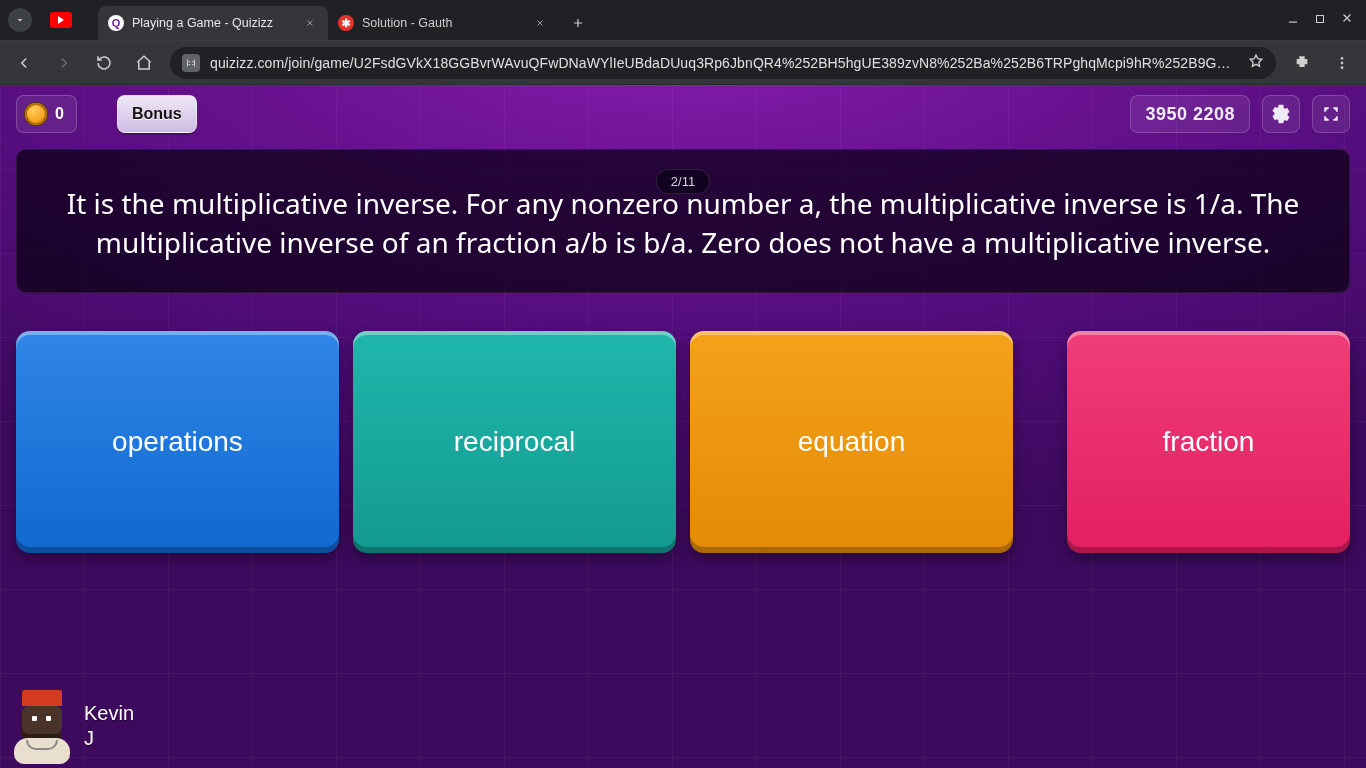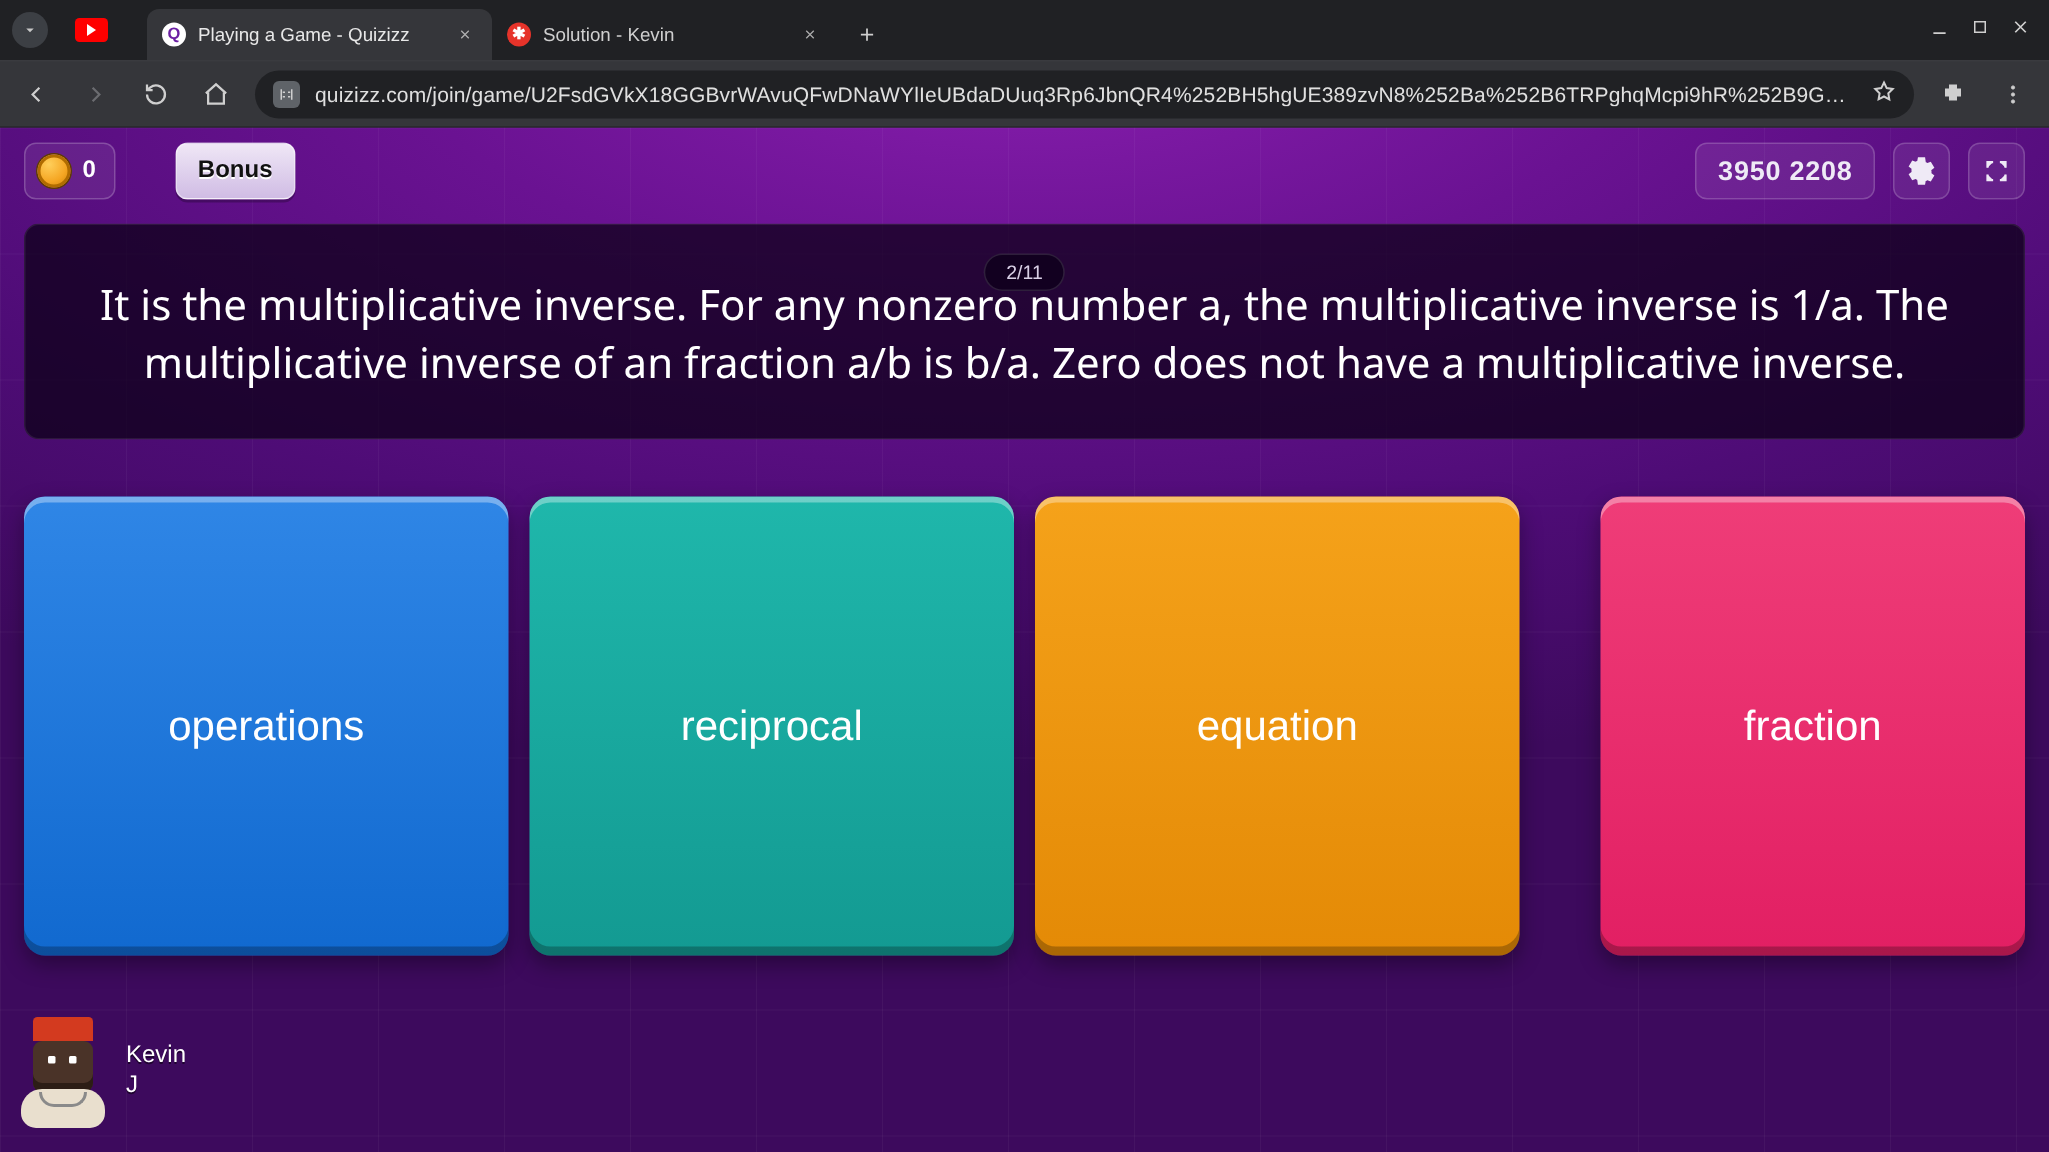--- a/index.html
+++ b/index.html
@@ -58,28 +58,28 @@
   .scorebox { height:38px; padding:0 14px; border-radius:8px; background:rgba(255,255,255,0.08); border:1px solid rgba(255,255,255,0.18); color:#efeaf6; font-weight:700; display:flex; align-items:center; font-size:18px; letter-spacing:.5px;}
   .iconbtn { width:38px; height:38px; border-radius:8px; background:rgba(255,255,255,0.08); border:1px solid rgba(255,255,255,0.18); display:flex; align-items:center; justify-content:center;}
   .iconbtn svg { stroke:#efeaf6; fill:#efeaf6;}
 
   .progress-pill { position:absolute; left:50%; transform:translateX(-50%); top:20px; background:#120020; color:#d9cfe6; font-size:13px; padding:4px 14px; border-radius:999px; border:1px solid rgba(255,255,255,.12); z-index:2;}
 
   .question-wrap { position:relative; margin:0 16px; }
   .question { margin-top:6px; background: rgba(10,0,20,.72); border:1px solid rgba(255,255,255,.08); border-radius:10px; color:#fff; text-align:center; padding:34px 40px 30px; font-size:28px; line-height:1.40; font-family: "Segoe UI", "Noto Sans", Arial, sans-serif; font-weight:400;}
 
   .answers { display:grid; grid-template-columns: repeat(4, 1fr); gap:14px; margin:38px 16px 0;}
-  .ans { height:306px; border-radius:14px; display:flex; align-items:center; justify-content:center; color:#fff; font-size:28px; font-weight:500; cursor:pointer; position:relative; overflow:hidden;
+  .ans { height:222px; border-radius:14px; display:flex; align-items:center; justify-content:center; color:#fff; font-size:28px; font-weight:500; cursor:pointer; position:relative; overflow:hidden;
     box-shadow: inset 0 4px 0 rgba(255,255,255,.35), inset 0 -6px 0 rgba(0,0,0,.25), 0 6px 14px rgba(0,0,0,.35);}
   .ans.blue   { background: linear-gradient(180deg,#2f86e6,#1169cf);}
   .ans.teal   { background: linear-gradient(180deg,#1fb7ab,#139a92);}
   .ans.orange { background: linear-gradient(180deg,#f5a21a,#e48a06);}
   .ans.pink   { background: linear-gradient(180deg,#ef3d78,#e21f63); margin-left: 40px;}
 
-  .player { position:absolute; left:8px; bottom:18px; display:flex; align-items:center; gap:14px; color:#fff; font-size:16px;}
+  .player { position:absolute; left:8px; bottom:6px; display:flex; align-items:center; gap:14px; color:#fff; font-size:20px;}
   .avatar { width:62px; height:72px; position:relative;}
   .av-hat { position:absolute; left:14px; top:0; width:40px; height:16px; background:#d33a1f; border-radius:3px 3px 0 0;}
   .av-head{ position:absolute; left:14px; top:16px; width:40px; height:34px; background:#4a3328; border-radius:6px; box-shadow: inset 0 -6px 0 #2c1d15;}
   .av-eyeL,.av-eyeR{ position:absolute; top:26px; width:5px; height:5px; background:#fff; border-radius:1px;}
   .av-eyeL{ left:24px;} .av-eyeR{ left:38px;}
   .av-body{ position:absolute; left:6px; top:48px; width:56px; height:26px; background:#e9dfce; border-radius:14px 14px 10px 10px;}
   .av-chain{ position:absolute; left:18px; top:50px; width:32px; height:10px; border:2px solid #8a8a8a; border-top:none; border-radius:0 0 12px 12px;}
   .pname { line-height:1.25; text-shadow:0 1px 0 rgba(0,0,0,.5);}
 </style>
 </head>
@@ -98,21 +98,21 @@
         <div class="favicon fav-q">Q</div>
         <span class="title">Playing a Game - Quizizz</span>
         <span class="close">
           <svg width="10" height="10" viewBox="0 0 24 24" stroke-width="2">
               <path d="M6 6l12 12M18 6L6 18"></path>
             </svg>
         </span>
       </div>
       <div class="tab">
         <div class="favicon fav-g">✱</div>
-        <span class="title">Solution - Kevin</span>
+        <span class="title">Solution - Gauth</span>
         <span class="close">
           <svg width="10" height="10" viewBox="0 0 24 24" stroke-width="2">
               <path d="M6 6l12 12M18 6L6 18"></path>
             </svg>
         </span>
       </div>
       <div class="newtab">
         <svg width="14" height="14" viewBox="0 0 24 24" stroke-width="2">
             <path d="M12 5v14M5 12h14"></path>
           </svg>

